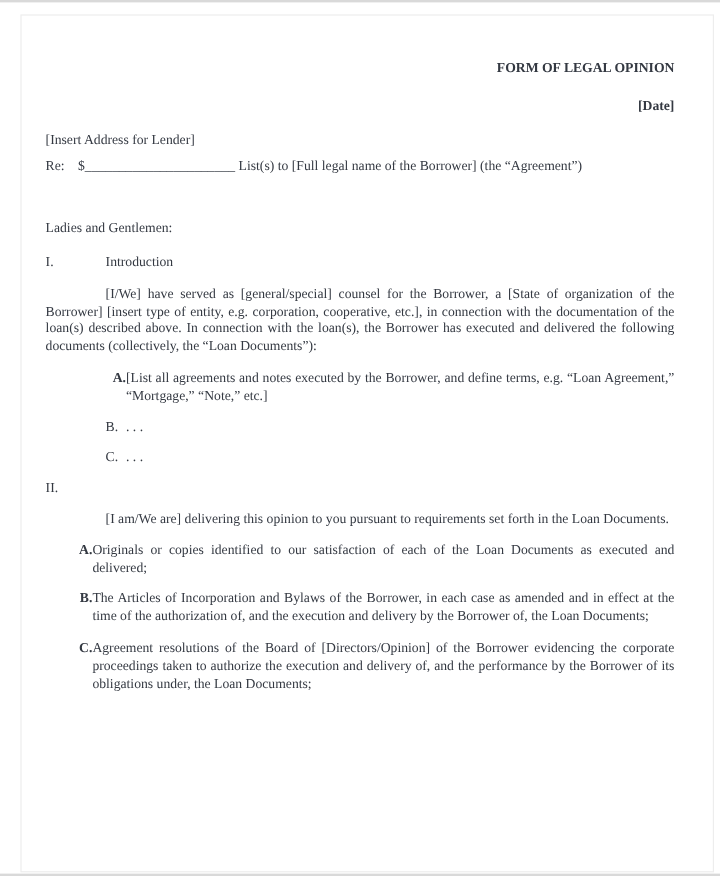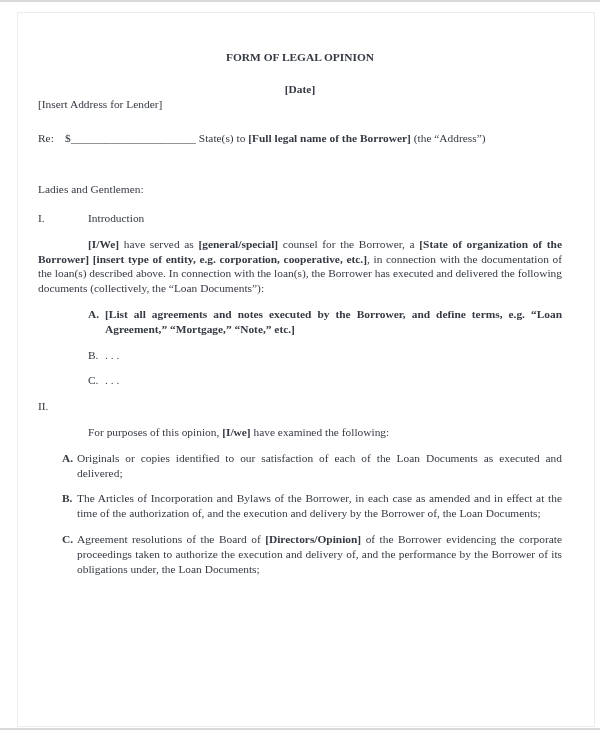--- a/index.html
+++ b/index.html
@@ -31,58 +31,58 @@
   .content {
     position: absolute;
     left: 0; top: 0;
     width: 600px;
     padding: 50px 38px 0 38px;
     color: var(--text, #343942);
     font-size: 11.4px;
     line-height: 14.8px;
   }
   .centered { text-align: center; }
-  .bold { font-weight: bold; }
+  .bold { font-weight: bold; text-align: right; }
   .title { margin-bottom: 17px; }
   .letterhead { margin-bottom: 19px; }
-  .dateline { }
-  .address { margin-bottom: 20px; }
+  .dateline { margin-bottom: 13px; }
+  .address { margin-bottom: 8px; }
   .re-row { display: flex; margin-bottom: 20px; }
   .re-label { flex: 0 0 27px; }
   .re-body { flex: 1; text-align: justify; }
   .salutation { margin-bottom: 14px; margin-top: 36px; }
   .sec-heading { display: flex; margin-bottom: 11px; }
   .sec-num { flex: 0 0 50px; }
   .sec-title { }
   .para { text-align: justify; text-indent: 50px; margin-bottom: 11px; }
   .items-1 { margin-left: 50px; }
   .items-2 { margin-left: 24px; }
   .item { display: flex; margin-bottom: 11px; }
   .items-1 .item-label { flex: 0 0 17px; }
   .items-2 .item-label { flex: 0 0 15px; }
   .item-text { flex: 1; text-align: justify; }
   .section-2 { margin-top: 4px; }
-  b { font-weight: bold; }
+  b { font-weight: normal; }
 </style>
 </head>
 <body>
 
 <div class="canvas">
   <div class="frame-top"></div>
   <div class="page-outline"></div>
   <div class="frame-bottom"></div>
 
   <div class="content">
     <div class="centered bold title">FORM OF LEGAL OPINION</div>
     <div class="centered bold dateline">[Date]</div>
     <div class="address">[Insert Address for Lender]</div>
 
     <div class="re-row">
       <span class="re-label">Re:</span>
-      <span class="re-body"><span>$______________________ State(s) to </span><b>[Full legal name of the Borrower]</b><span> (the “Address”)</span></span>
+      <span class="re-body"><span>$______________________ List(s) to </span><b>[Full legal name of the Borrower]</b><span> (the “Agreement”)</span></span>
     </div>
 
     <div class="salutation">Ladies and Gentlemen:</div>
 
     <div class="section section-1">
       <div class="sec-heading">
         <span class="sec-num">I.</span>
         <span class="sec-title">Introduction</span>
       </div>
       <div class="para"><b>[I/We]</b><span> have served as </span><b>[general/special]</b><span> counsel for the Borrower, a </span><b>[State of organization of the Borrower] [insert type of entity, e.g. corporation, cooperative, etc.]</b><span>, in connection with the documentation of the loan(s) described above.  In connection with the loan(s), the Borrower has executed and delivered the following documents (collectively, the “Loan Documents”):</span></div>
@@ -99,21 +99,21 @@
           <span class="item-label">C.</span>
           <span class="item-text"><span>. . .</span></span>
         </div>
       </div>
     </div>
 
     <div class="section section-2">
       <div class="sec-heading">
         <span class="sec-num">II.</span>
       </div>
-      <div class="para"><span>For purposes of this opinion, </span><b>[I/we]</b><span> have examined the following:</span></div>
+      <div class="para"><b>[I am/We are]</b><span> delivering this opinion to you pursuant to requirements set forth in the Loan Documents.</span></div>
       <div class="items-2">
         <div class="item">
           <span class="item-label bold">A.</span>
           <span class="item-text"><span>Originals or copies identified to our satisfaction of each of the Loan Documents as executed and delivered;</span></span>
         </div>
         <div class="item">
           <span class="item-label bold">B.</span>
           <span class="item-text"><span>The Articles of Incorporation and Bylaws of the Borrower, in each case as amended and in effect at the time of the authorization of, and the execution and delivery by the Borrower of, the Loan Documents;</span></span>
         </div>
         <div class="item">

